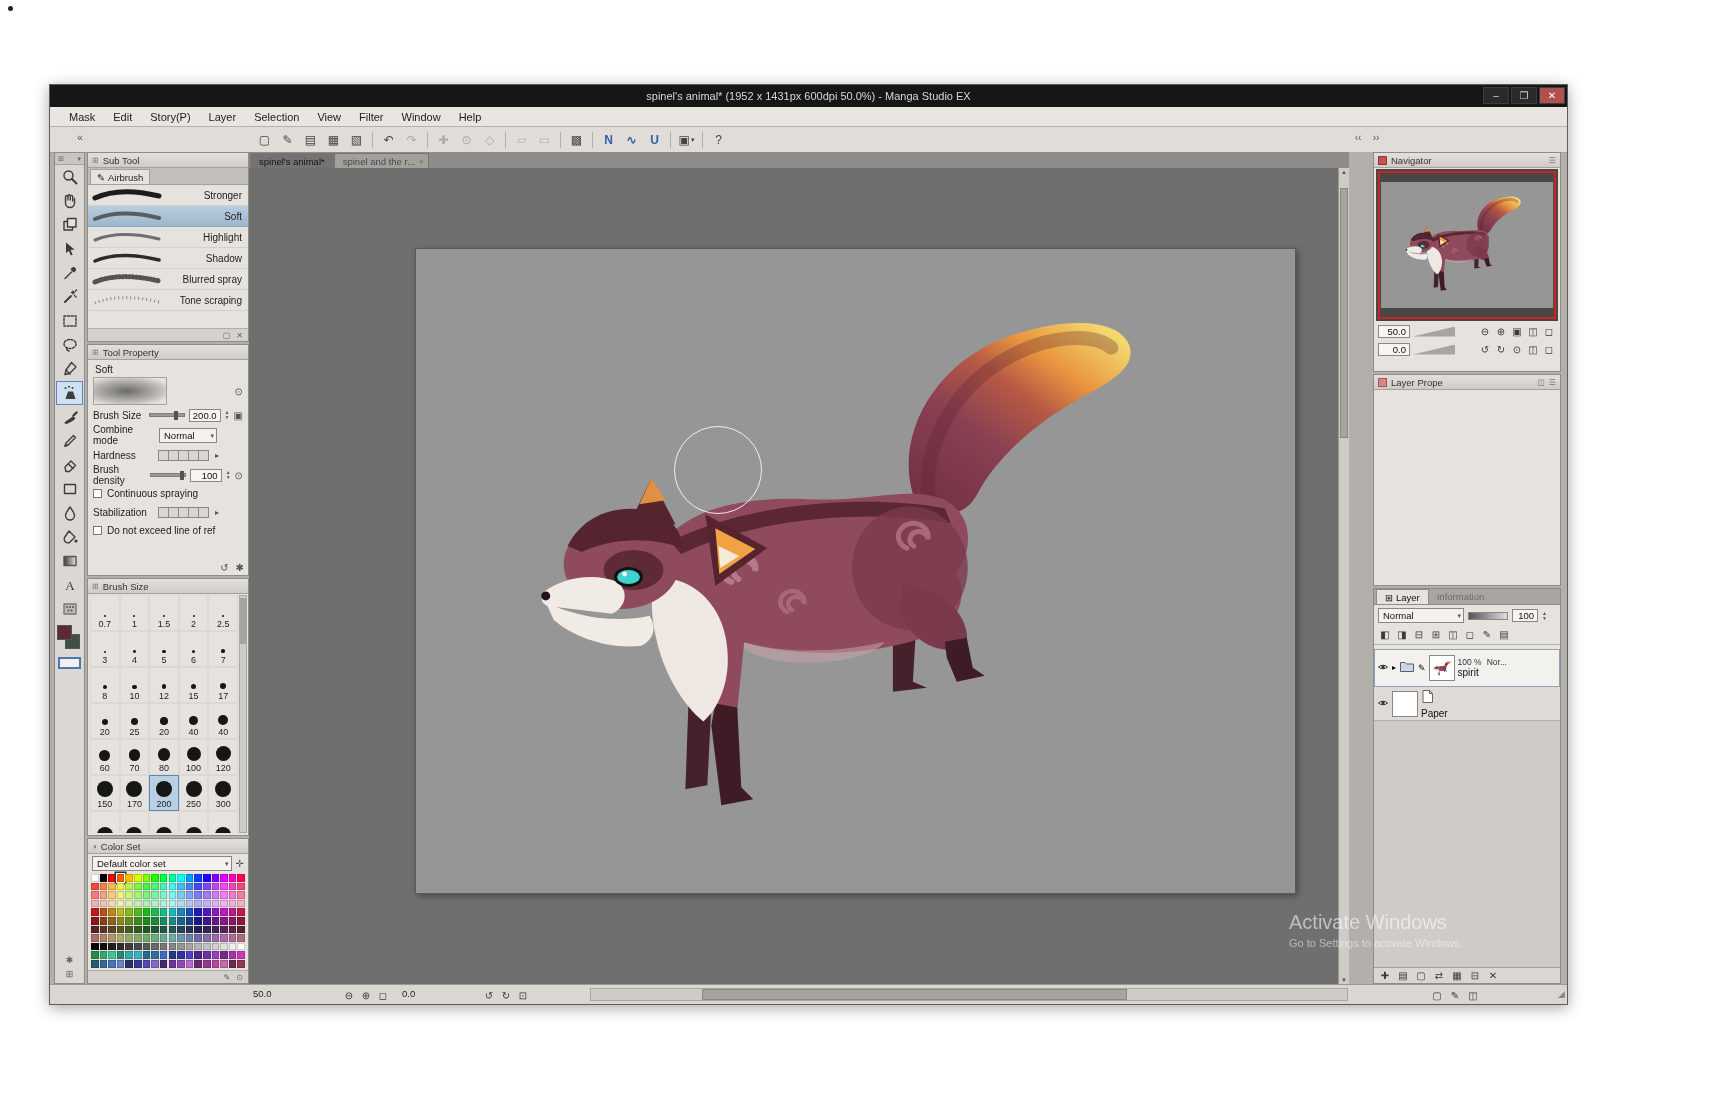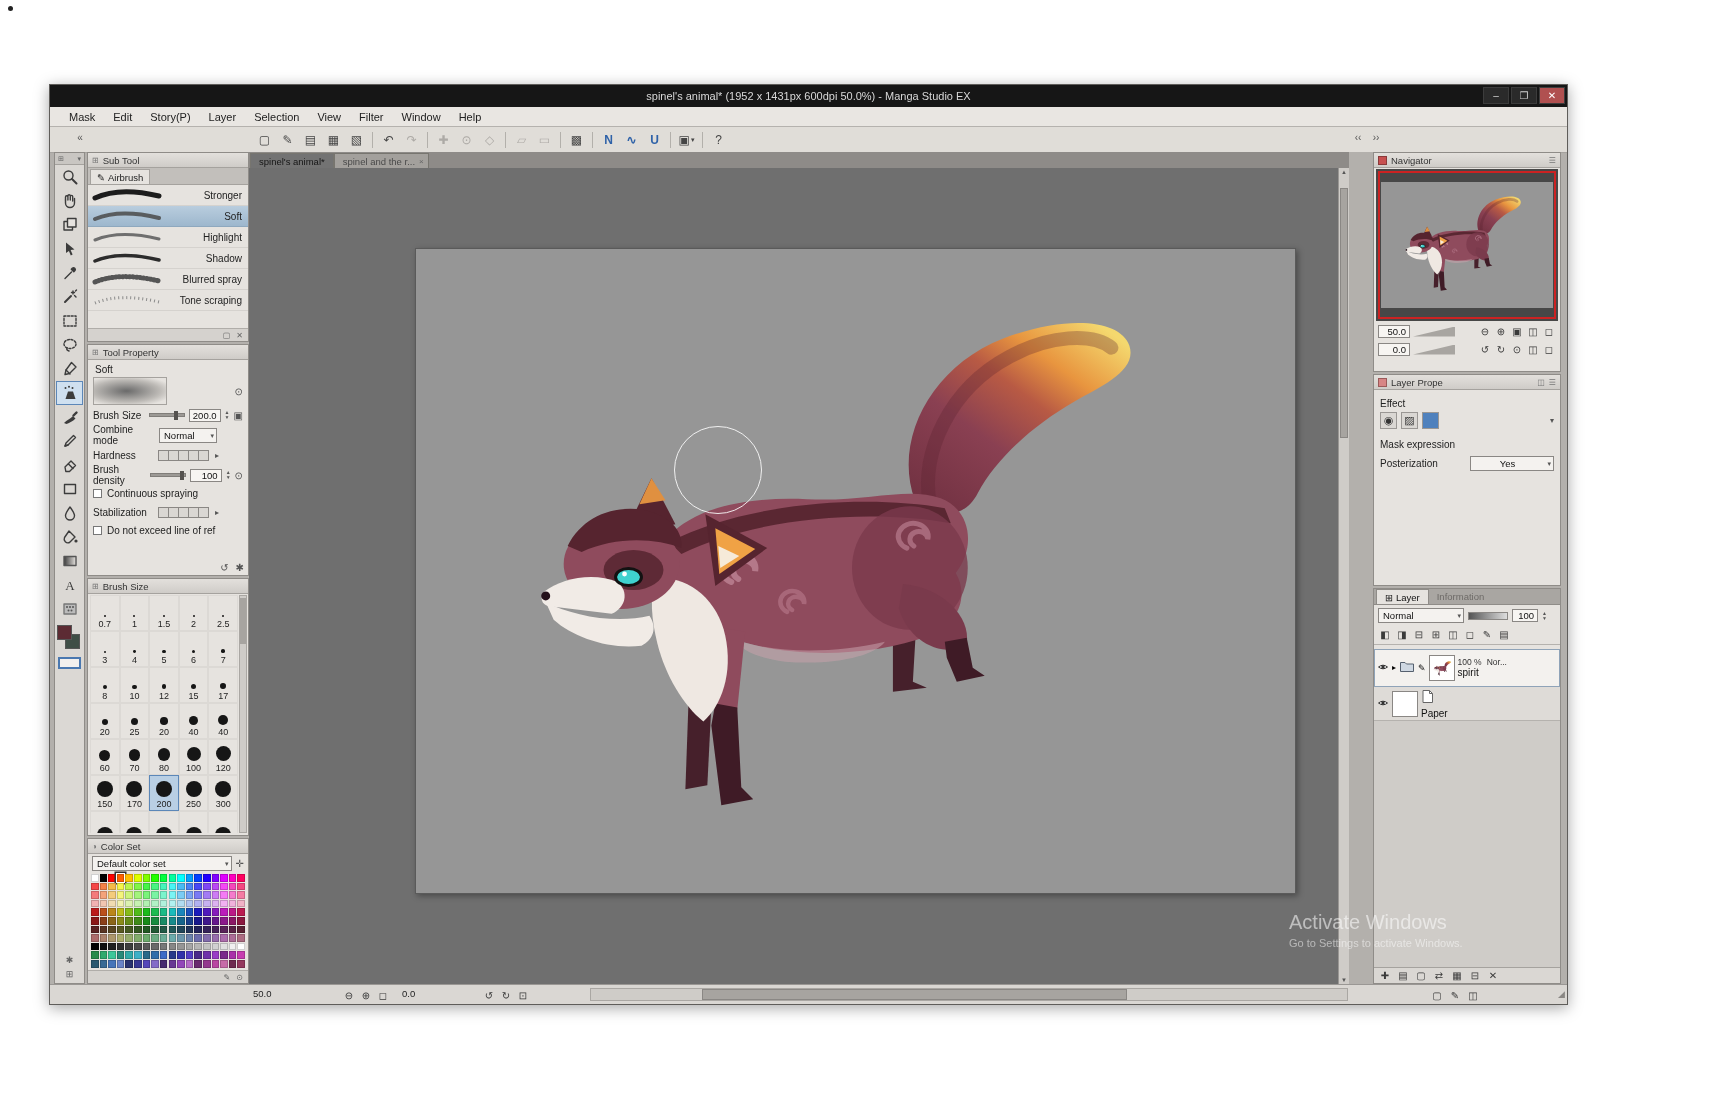--- a/index.html
+++ b/index.html
@@ -978,36 +978,20 @@
       </section>
 
       <section class="panel layerprop">
         <header class="phead">
           <span class="hico pink"></span>
           <span>Layer Prope</span>
           <span class="spacer"></span>
           <span class="hico">◫</span>
           <span class="hico">☰</span>
         </header>
-        <div class="lp-body">
-          <div class="lp-label">Effect</div>
-          <div class="effectrow" id="effect-icons">
-              <span class="fx">◉</span>
-              <span class="fx">▨</span>
-              <span class="fx blue">■</span>
-              <span class="fx-caret">▾</span>
-            </div>
-          <div class="lp-label" style="margin-top:10px">Mask expression</div>
-          <div class="posterrow">
-            <span>Posterization</span>
-            <span class="dd">
-              <span>Yes</span><span class="ddc">▾</span>
-            </span>
-          </div>
-        </div>
       </section>
 
       <section class="panel layerpanel">
         <div class="ltabs">
           <span class="ltab active">
               <span class="hico">⊞</span>
               <span>Layer</span>
             </span>
           <span class="ltab inactive">
               <span>Information</span>

